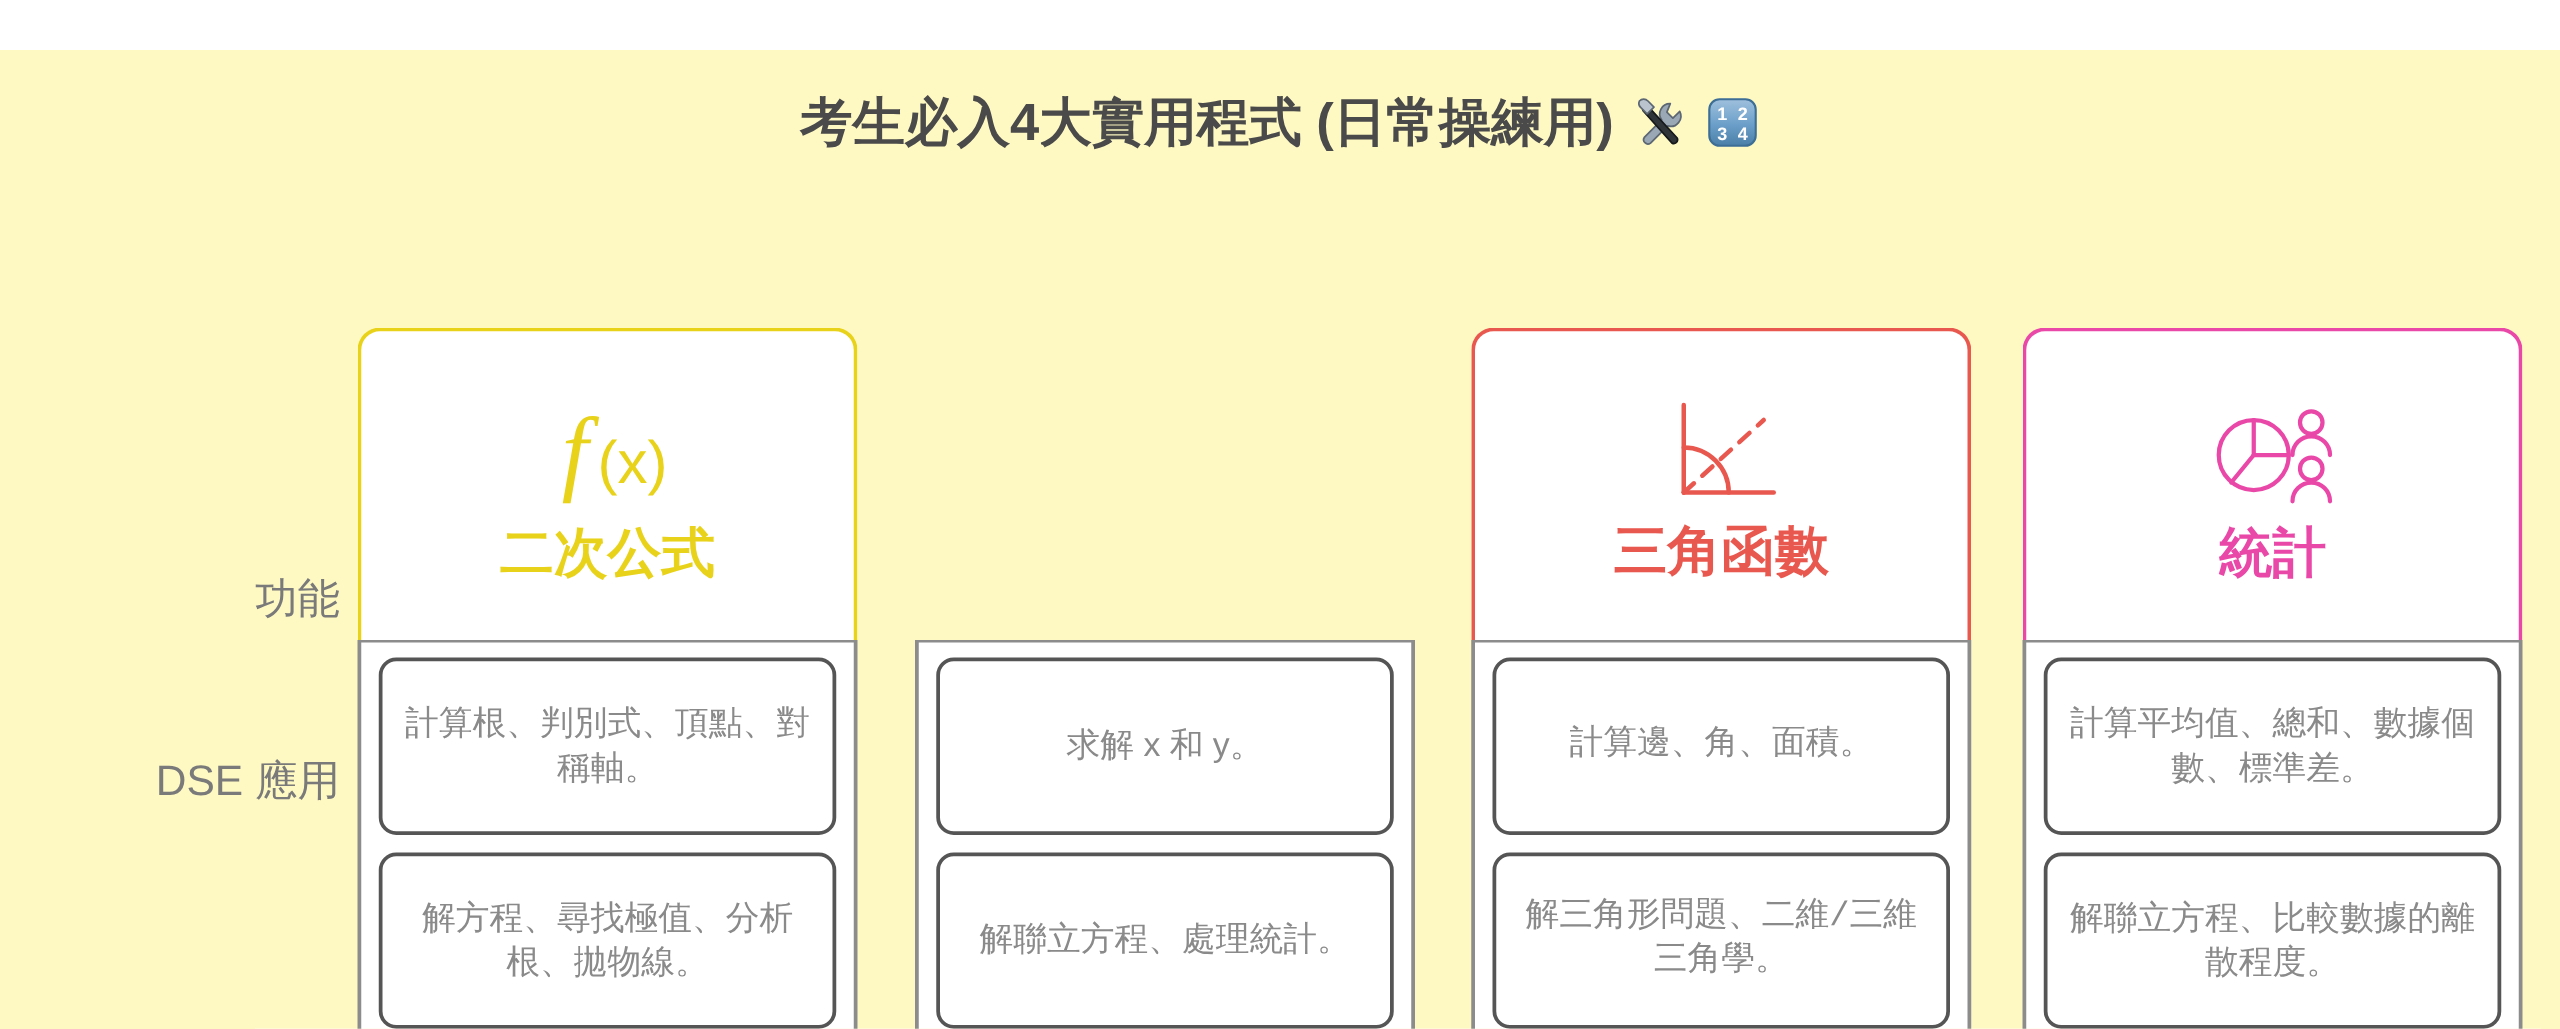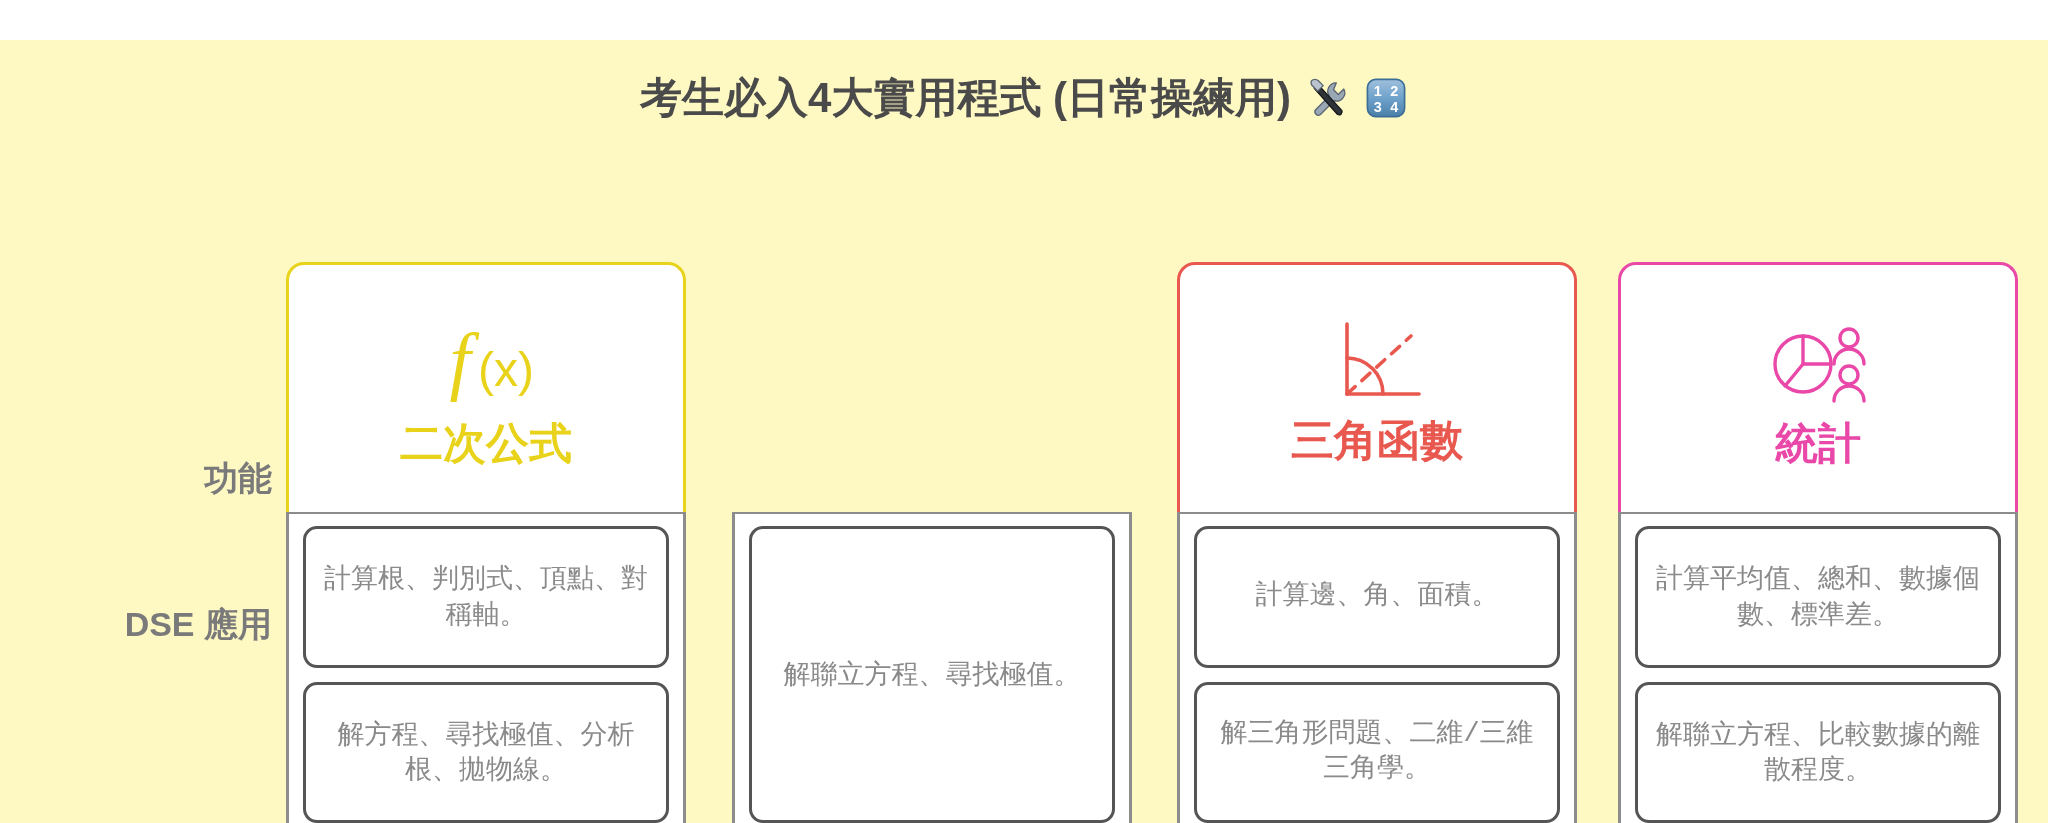--- a/index.html
+++ b/index.html
@@ -61,21 +61,21 @@
     position: absolute;
     left: 0;
     top: 0;
     width: 290px;
     height: 580px;
   }
   .rowlabel {
     position: absolute;
     right: 18px;
     font-size: 34px;
-    font-weight: bold;
+    font-weight: normal;
     color: #7a7a7a;
     white-space: nowrap;
   }
   .rowlabel-fn  { top: 194px; }
   .rowlabel-dse { top: 340px; }
 
   
   .cards {
     position: absolute;
     left: 286px;
@@ -229,21 +229,24 @@
           </div>
           <div class="cell">
             <span class="cell-text">解方程、尋找極值、分析根、拋物線。</span>
           </div>
         </div>
       </div>
 
       <div class="card card-2 acc-orange">
         <div class="card-body">
           <div class="cell">
-            <span class="cell-text">解聯立方程、尋找極值。</span>
+            <span class="cell-text">求解 x 和 y。</span>
+          </div>
+          <div class="cell">
+            <span class="cell-text">解聯立方程、處理統計。</span>
           </div>
         </div>
       </div>
 
       <div class="card card-3 acc-red">
         <div class="card-top">
           <div class="card-icon">
             <svg width="104" height="92" viewBox="0 0 104 92" fill="none" stroke="#E9584F" stroke-width="3.6" stroke-linecap="round" stroke-linejoin="round" aria-hidden="true">
 
               <path d="M22 6 V76"></path>

